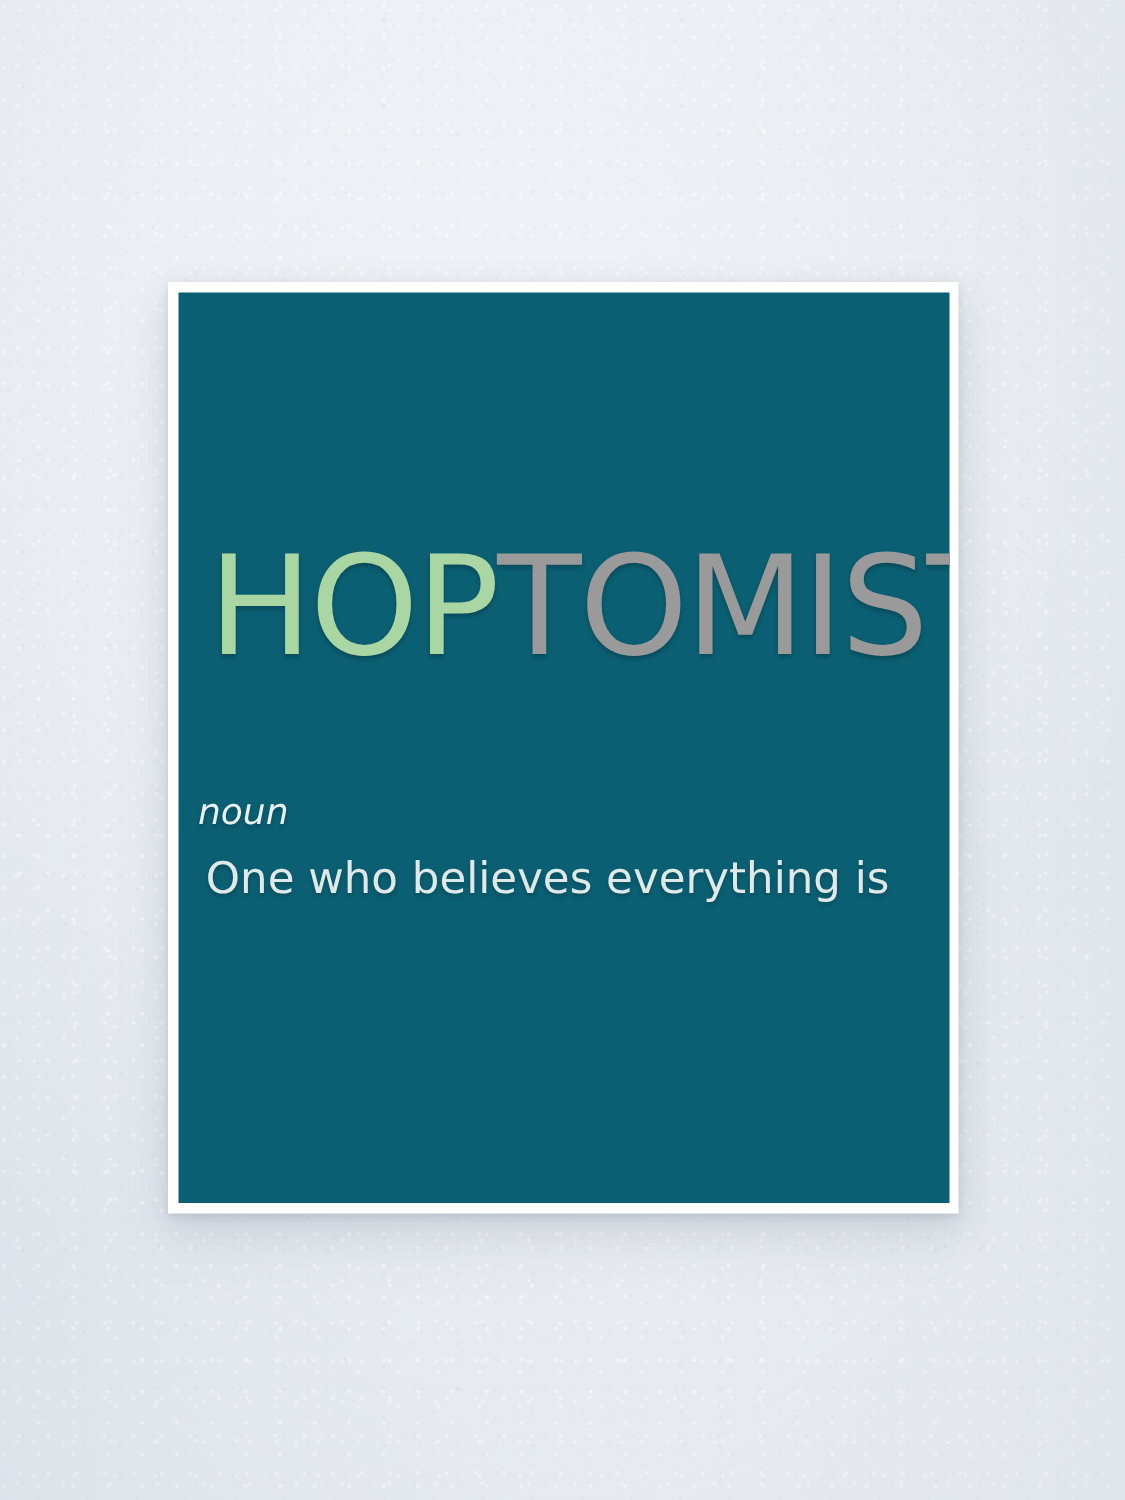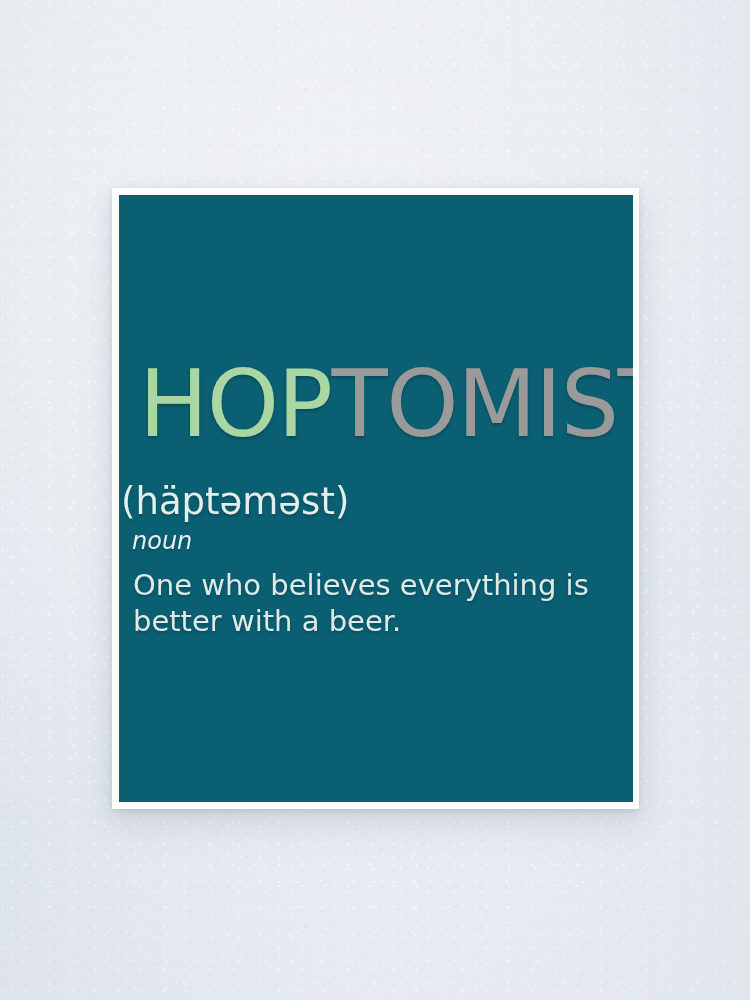--- a/index.html
+++ b/index.html
@@ -118,44 +118,43 @@
     position: absolute;
     left: 14px;
     top: 372px;
     width: 460px;
     font-size: 29px;
     line-height: 1.25;
     color: #dfe9e8;
     font-weight: 400;
     font-family: "DejaVu Sans", sans-serif;
     text-shadow: 0 2px 3px rgba(0,0,0,.2);
+    text-align: right;
   }
 
   .definition .def-line { display: block; }
 </style>
 </head>
 <body>
 
 <div class="scene">
 
   <div class="wall-texture"></div>
   <div class="wall-vignette"></div>
 
   <div class="poster">
     <div class="poster-face">
 
       <div class="headline">
         <span class="hl-green">HOP</span><span class="hl-grey">TOMIST</span>
       </div>
 
-      <div class="phonetic">(häptəməst)</div>
 
       <div class="part-of-speech">noun</div>
 
       <div class="definition">
         <span class="def-line">One who believes everything is</span>
-        <span class="def-line">better with a beer.</span>
       </div>
 
     </div>
   </div>
 
 </div>
 
 </body></html>

